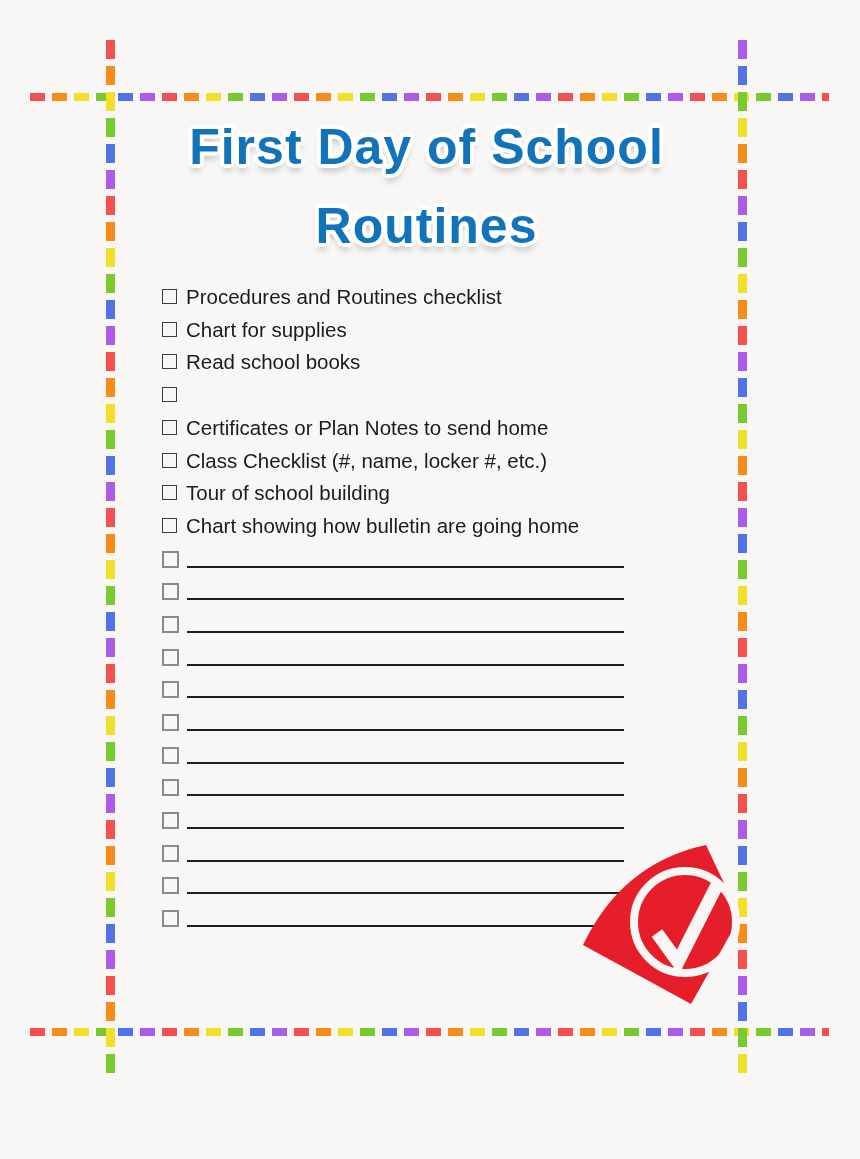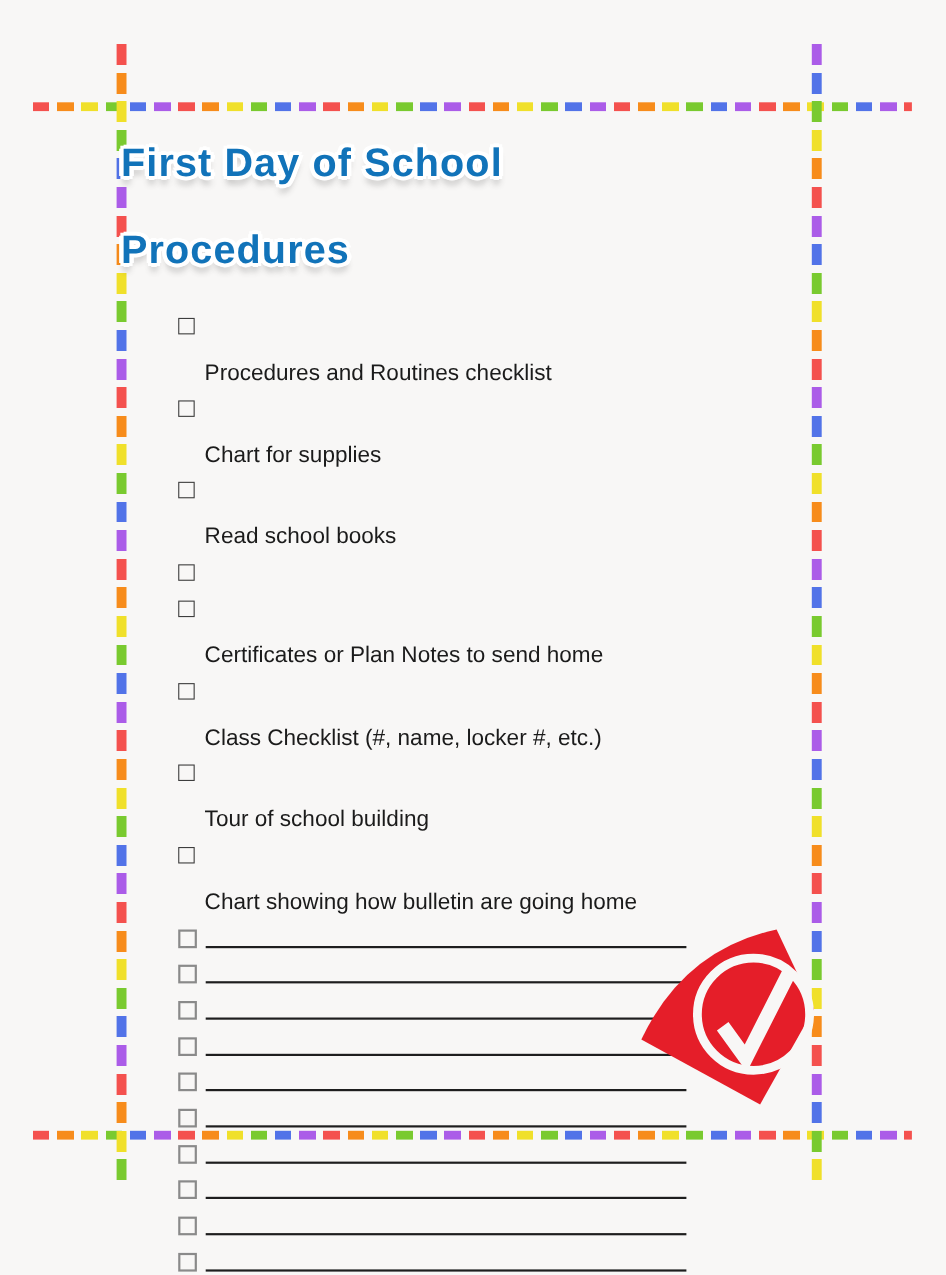--- a/index.html
+++ b/index.html
@@ -44,23 +44,23 @@
       var(--c1) 130px 149px, transparent 149px 156px);
   }
   .dash-top    { left:30px;  top:93px;   width:799px; }
   .dash-bottom { left:30px;  top:1028px; width:799px; }
   .dash-left   { left:106px; top:40px;   height:1035px; }
   .dash-right  { left:738px; top:40px;   height:1035px; }
 
   
   .title {
     position:absolute; left:110px; top:108px; width:633px;
-    text-align:left;
+    text-align:center;
     font-weight:bold;
-    font-size:36px;
+    font-size:50px;
     line-height:79px;
     letter-spacing:1px;
     color: var(--title-color, #1173b9);
     text-shadow:
       -3px -3px 0 #fff, 3px -3px 0 #fff, -3px 3px 0 #fff, 3px 3px 0 #fff,
       -4px 0 0 #fff, 4px 0 0 #fff, 0 -4px 0 #fff, 0 4px 0 #fff,
       0 7px 6px rgba(60,60,60,0.30);
   }
 
   
@@ -72,21 +72,20 @@
     margin:8px 9px 0 0;
     border:1.5px solid #3d3d3d;
     background:transparent;
   }
   .cb-blank { border:2px solid #8a8a8a; margin-right:8px; }
   .item-text {
     font-size:20.5px;
     line-height:32.7px;
     color:#1b1b1b;
     white-space:pre-line;
-    margin-top:42px;
   }
   .uline {
     width:437px; height:23px;
     border-bottom:2px solid #1e1e1e;
   }
 
   
   .stamp { position:absolute; left:572px; top:830px; }
   .stamp .red  { fill: var(--stamp-color, #e51e29); }
   .stamp .bgst { stroke: var(--page-bg, #f8f7f6); fill:none; }
@@ -96,21 +95,21 @@
 
 <div class="canvas">
 
   <div class="dash dash-h dash-top"></div>
   <div class="dash dash-h dash-bottom"></div>
   <div class="dash dash-v dash-left"></div>
   <div class="dash dash-v-rev dash-right"></div>
 
   <div class="title">
     <div>First Day of School</div>
-    <div>Procedures</div>
+    <div>Routines</div>
   </div>
 
   <div class="list">
     <div class="row">
       <span class="cb"></span>
       <span class="item-text">Procedures and Routines checklist</span>
     </div>
     <div class="row">
       <span class="cb"></span>
       <span class="item-text">Chart for supplies</span>

